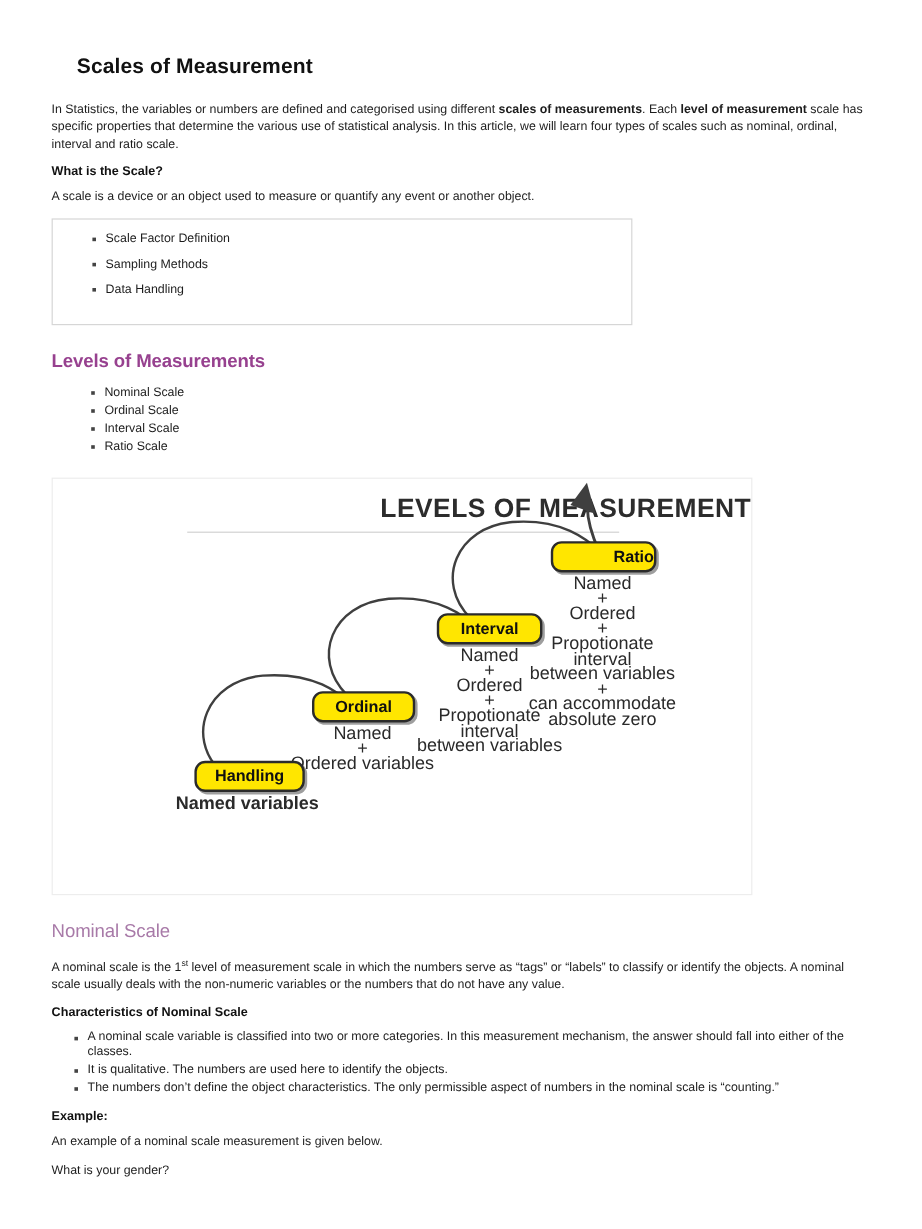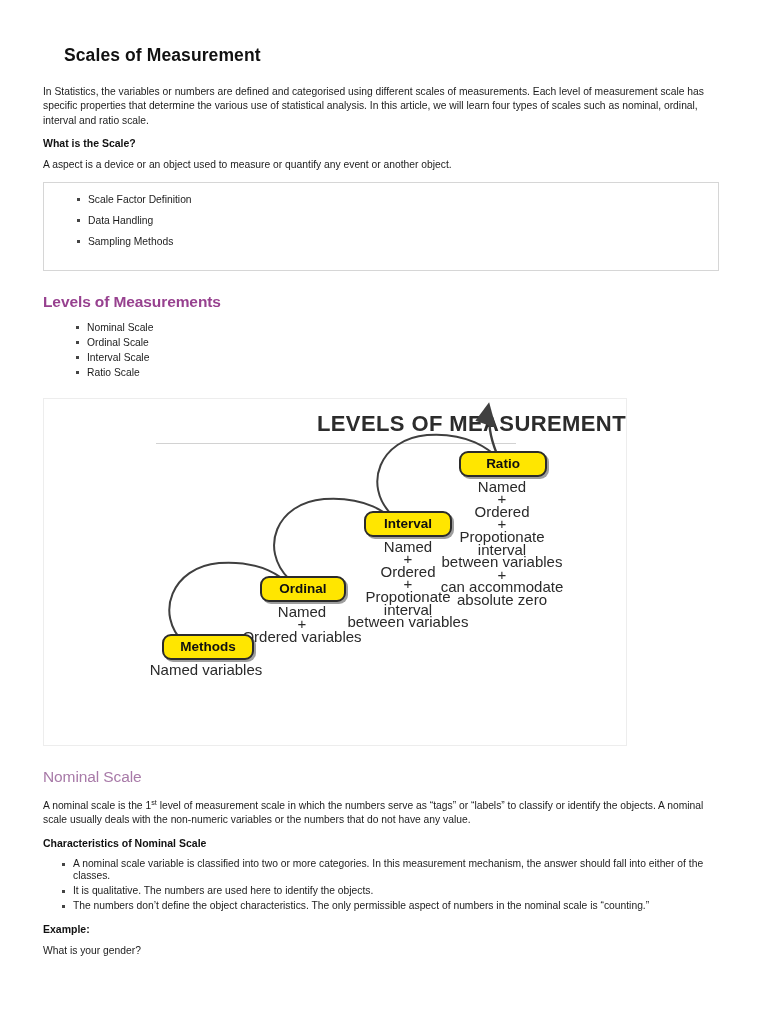--- a/index.html
+++ b/index.html
@@ -37,30 +37,30 @@
     top: 85px;
     width: 686px;
   }
   p.body, .body {
     font-size: 10.3px;
     line-height: 14.4px;
     margin: 0 0 9px 0;
     color: #1c1c1c;
     text-align: left;
   }
-  .bold { font-weight: normal; }
+  .bold { font-weight: bold; }
   h4.sub {
     font-size: 10.5px;
     font-weight: bold;
     margin: 0 0 9px 0;
     color: #111;
   }
   .framed-box {
     border: 1px solid #d6d6d6;
-    width: 676px;
+    width: 484px;
     box-sizing: border-box;
     padding: 10px 0 14px 0;
     margin: 5px 0 0 0;
   }
   ul.tight {
     margin: 0;
     padding: 0 0 0 44px;
     list-style: none;
   }
   ul.tight li {
@@ -149,53 +149,53 @@
     position: absolute;
     text-align: center;
     font-size: 15px;
     line-height: 12.6px;
     color: #2a2a2a;
     white-space: pre-line;
     font-family: "Liberation Sans", sans-serif;
   }
 
   
-  #pill-ratio    { left: 415px; top: 52px;  width: 84px; }
+  #pill-ratio    { left: 415px; top: 52px;  width: 84px; text-align: right; }
   #pill-interval { left: 320px; top: 112px; width: 84px; }
   #pill-ordinal  { left: 216px; top: 177px; width: 82px; }
   #pill-nominal  { left: 118px; top: 235px; width: 88px; }
 
   #cap-ratio    { left: 392px; top: 82px;  width: 132px; }
   #cap-interval { left: 300px; top: 142px; width: 128px; }
   #cap-ordinal  { left: 194px; top: 207px; width: 128px; }
-  #cap-nominal  { left: 102px; top: 265px; width: 120px; }
+  #cap-nominal  { left: 102px; top: 265px; width: 120px; font-weight: bold; }
 
   .ex-line { font-size: 10.3px; line-height: 14px; margin: 0 0 10px 0; color: #1c1c1c; }
   sup { font-size: 7.2px; font-weight: normal; vertical-align: super; }
 </style>
 </head>
 <body>
 
 <div class="page">
 
   <div class="doc-title">Scales of Measurement</div>
 
   <div class="content">
 
     <p class="body"><span>In Statistics, the variables or numbers are defined and categorised using different </span><span class="bold">scales of measurements</span><span>. Each </span><span class="bold">level of measurement</span><span> scale has specific properties that determine the various use of statistical analysis. In this article, we will learn four types of scales such as nominal, ordinal, interval and ratio scale.</span></p>
 
     <h4 class="sub">What is the Scale?</h4>
 
-    <p class="body">A aspect is a device or an object used to measure or quantify any event or another object.</p>
+    <p class="body">A scale is a device or an object used to measure or quantify any event or another object.</p>
 
     <div class="framed-box">
       <ul class="tight doc-list">
         <li>Scale Factor Definition</li>
+        <li>Sampling Methods</li>
         <li>Data Handling</li>
-        <li>Sampling Methods</li>
       </ul>
     </div>
 
     <h2 class="section">Levels of Measurements</h2>
 
 
     <ul class="tight para-list">
       <li>Nominal Scale</li>
       <li>Ordinal Scale</li>
       <li>Interval Scale</li>
@@ -238,34 +238,35 @@
 +
 Propotionate
 interval
 between variables</div>
 
       <div class="pill" id="pill-ordinal">Ordinal</div>
       <div class="caption" id="cap-ordinal">Named
 +
 Ordered variables</div>
 
-      <div class="pill" id="pill-nominal">Methods</div>
+      <div class="pill" id="pill-nominal">Handling</div>
       <div class="caption" id="cap-nominal">Named variables</div>
 
     </div>
 
     <h2 class="section light">Nominal Scale</h2>
 
     <p class="body"><span>A nominal scale is the 1</span><sup>st</sup><span> level of measurement scale in which the numbers serve as “tags” or “labels” to classify or identify the objects. A nominal scale usually deals with the non-numeric variables or the numbers that do not have any value.</span></p>
 
     <h4 class="sub">Characteristics of Nominal Scale</h4>
 
     <ul class="tight char-list">
       <li>A nominal scale variable is classified into two or more categories. In this measurement mechanism, the answer should fall into either of the classes.</li>
       <li>It is qualitative. The numbers are used here to identify the objects.</li>
       <li>The numbers don’t define the object characteristics. The only permissible aspect of numbers in the nominal scale is “counting.”</li>
     </ul>
 
     <h4 class="sub" style="margin-top:11px;">Example:</h4>
+    <p class="ex-line">An example of a nominal scale measurement is given below.</p>
     <p class="ex-line">What is your gender?</p>
 
   </div>
 </div>
 
 </body></html>

